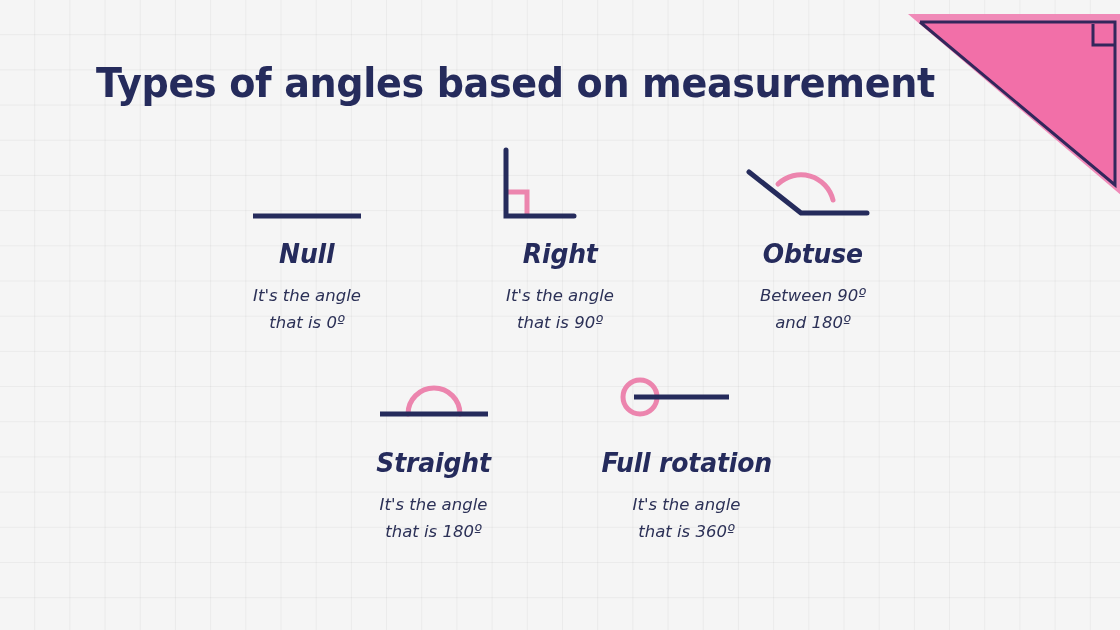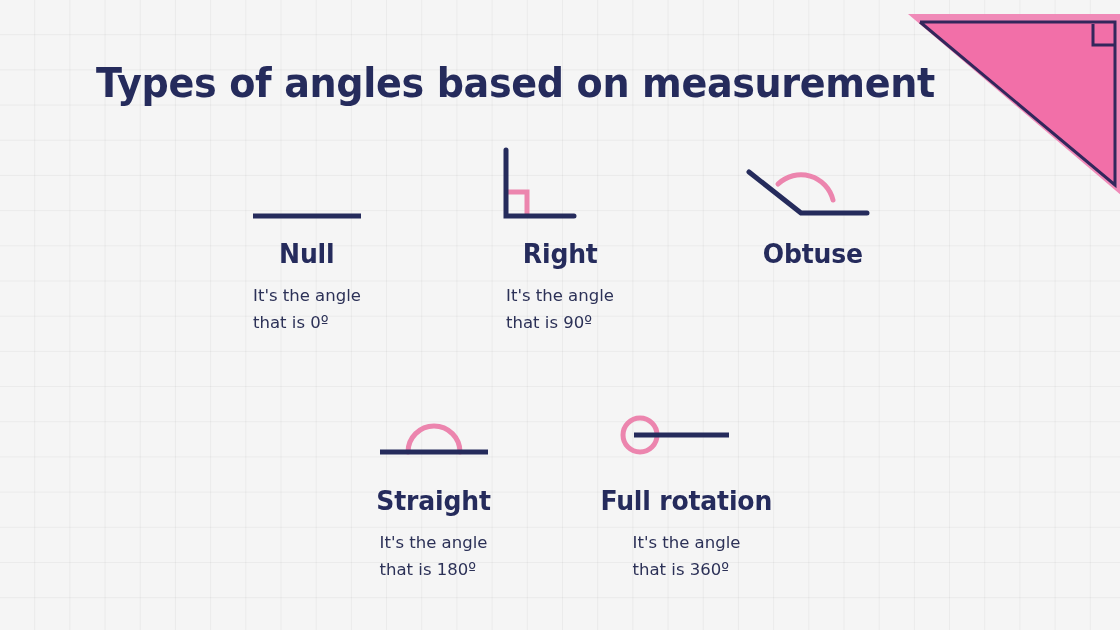--- a/index.html
+++ b/index.html
@@ -55,29 +55,30 @@
     transform-origin: left center;
     line-height: 1.15;
   }
 
   
   .row {
     position: absolute;
     display: flex;
     justify-content: center;
     align-items: flex-start;
+    font-style: italic;
   }
   #row-1 {
     left: 54px;
     top: 140px;
     width: 1012px;
   }
   #row-2 {
     left: 180px;
-    top: 405px;
+    top: 367px;
     width: 760px;
   }
 
   .angle-card {
     width: 253px;
     display: flex;
     flex-direction: column;
     align-items: center;
     flex: 0 0 253px;
   }
@@ -105,20 +106,21 @@
   #row-2 .angle-name {
     margin-top: 14px;
   }
 
   .angle-desc {
     font-family: "DejaVu Sans", sans-serif;
     font-size: 16.5px;
     font-weight: 400;
     color: #2c3157;
     line-height: 1.62;
+    text-align: center;
     margin-top: 14px;
     white-space: pre-line;
   }
 </style>
 </head>
 <body>
 
 <div id="slide">
 
   <svg id="corner-triangle" viewBox="0 0 230 200">
@@ -151,20 +153,22 @@
       <div class="angle-desc">It's the angle
 that is 90º</div>
     </div>
 
     <div class="angle-card">
       <svg class="figure" viewBox="0 0 160 86">
         <path d="M 45 44 A 33 33 0 0 1 100 60" fill="none" stroke="#ec85ae" stroke-width="5" stroke-linecap="round"></path>
         <polyline points="16,32 68,73 134,73" fill="none" stroke="#252b5c" stroke-width="5" stroke-linecap="round" stroke-linejoin="round"></polyline>
       </svg>
       <div class="angle-name">Obtuse</div>
+      <div class="angle-desc">Between 90º
+and 180º</div>
     </div>
 
   </div>
 
   <div class="row" id="row-2">
 
     <div class="angle-card">
       <svg class="figure" viewBox="0 0 160 66">
         <path d="M 54 47 A 26 26 0 0 1 106 47" fill="none" stroke="#ec85ae" stroke-width="5" stroke-linecap="round"></path>
         <line x1="26" y1="47" x2="134" y2="47" stroke="#252b5c" stroke-width="5" stroke-linecap="butt"></line>

